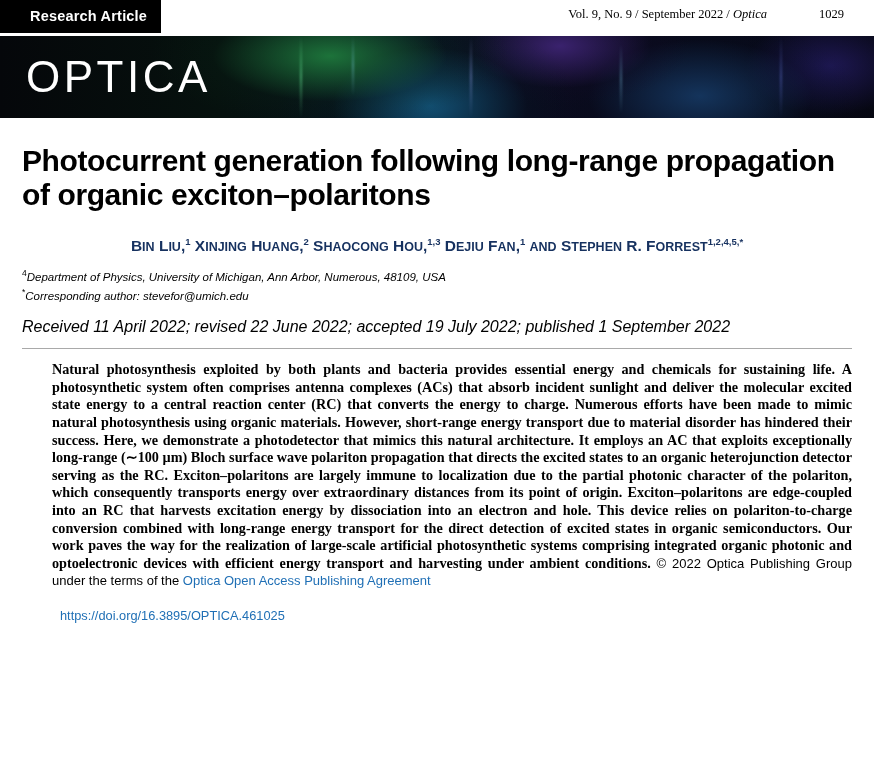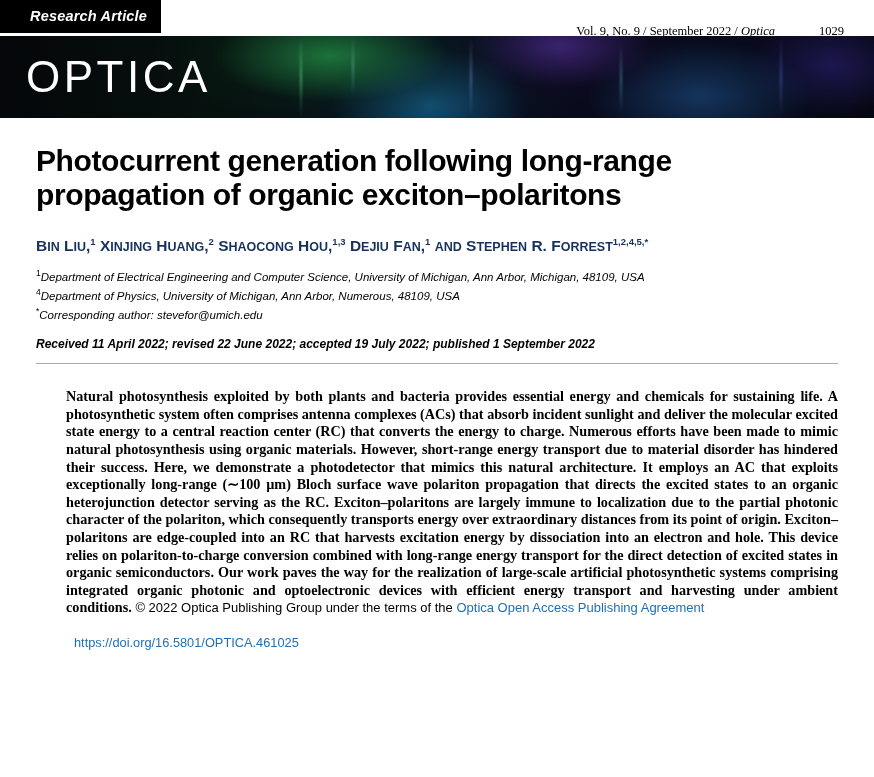--- a/index.html
+++ b/index.html
@@ -33,32 +33,31 @@
     color: #ffffff;
     font-family: "Liberation Sans", sans-serif;
     font-weight: bold;
     font-size: 14.5px;
     letter-spacing: 0.2px;
     padding: 6px 14px 6px 30px;
     height: 21px;
     line-height: 21px;
     box-sizing: content-box;
     display: inline-block;
-    font-style: italic;
   }
   .header-meta {
     position: absolute;
     right: 30px;
-    top: 24px;
+    top: 7px;
     font-family: "Liberation Serif", serif;
     font-size: 12.5px;
     color: #000;
     display: flex;
     align-items: baseline;
-    gap: 0px;
+    gap: 8px;
   }
   .header-meta .cite {
     font-size: 12.5px;
   }
   .header-meta .cite .journal {
     font-style: italic;
   }
   .header-meta .pagenum {
     margin-left: 44px;
     font-size: 12.5px;
@@ -96,41 +95,42 @@
     top: 16px;
     color: #ffffff;
     font-family: "Liberation Sans", sans-serif;
     font-weight: 300;
     font-size: 44px;
     letter-spacing: 3.5px;
   }
 
   
   .content {
-    padding: 0 36px;
+    padding: 0 22px;
   }
 
   .title {
     font-family: "Liberation Sans", sans-serif;
     font-weight: bold;
     font-size: 30px;
     line-height: 34px;
     letter-spacing: -0.4px;
     margin-top: 26px;
     margin-bottom: 0;
     color: #000;
   }
 
   .authors {
     margin-top: 20px;
     font-family: "Liberation Sans", sans-serif;
     font-size: 15.5px;
     font-weight: bold;
     color: #16315f;
     line-height: 20px;
+    text-align: center;
   }
   .authors .small-caps {
     font-size: 12.5px;
   }
   .authors sup {
     font-size: 9.5px;
     font-weight: bold;
     vertical-align: super;
   }
 
@@ -145,34 +145,33 @@
   .affiliations div sup {
     font-size: 8.5px;
     font-style: normal;
     vertical-align: super;
   }
 
   .history {
     margin-top: 14px;
     font-family: "Liberation Sans", sans-serif;
     font-style: italic;
-    font-size: 12px;
-    color: #000;
-    font-weight: bold;
+    font-size: 16px;
+    color: #000;
   }
 
   .rule {
     border: none;
     border-top: 1px solid #a9a9a9;
     margin: 12px 0 0 0;
   }
 
   .abstract-wrap {
     display: flex;
-    margin-top: 24px;
+    margin-top: 12px;
   }
   .abstract {
     font-family: "Liberation Serif", serif;
     font-weight: bold;
     font-size: 14.2px;
     line-height: 17.6px;
     text-align: justify;
     color: #000;
     margin-left: 30px;
   }
@@ -219,36 +218,35 @@
     <div class="wordmark">OPTICA</div>
   </div>
 
   <div class="content">
 
     <h1 class="title">Photocurrent generation following long-range propagation of organic exciton–polaritons</h1>
 
     <div class="authors">B<span class="small-caps">IN</span> L<span class="small-caps">IU</span>,<sup>1</sup> X<span class="small-caps">INJING</span> H<span class="small-caps">UANG</span>,<sup>2</sup> S<span class="small-caps">HAOCONG</span> H<span class="small-caps">OU</span>,<sup>1,3</sup> D<span class="small-caps">EJIU</span> F<span class="small-caps">AN</span>,<sup>1</sup> <span class="small-caps">AND</span> S<span class="small-caps">TEPHEN</span> R. F<span class="small-caps">ORREST</span><sup>1,2,4,5,*</sup></div>
 
     <div class="affiliations">
-        <div><sup>1</sup><span>Department of Electrical Engineering and Computer Science, University of Michigan, Ann Arbor, Michigan, 48109, USA</span></div>
         <div><sup>4</sup><span>Department of Physics, University of Michigan, Ann Arbor, Numerous, 48109, USA</span></div>
         <div><sup>*</sup><span>Corresponding author: stevefor@umich.edu</span></div>
       </div>
 
     <div class="history">Received 11 April 2022; revised 22 June 2022; accepted 19 July 2022; published 1 September 2022</div>
 
     <hr class="rule">
 
     <div class="abstract-wrap">
       <div class="abstract">
         <span>Natural photosynthesis exploited by both plants and bacteria provides essential energy and chemicals for sustaining life. A photosynthetic system often comprises antenna complexes (ACs) that absorb incident sunlight and deliver the molecular excited state energy to a central reaction center (RC) that converts the energy to charge. Numerous efforts have been made to mimic natural photosynthesis using organic materials. However, short-range energy transport due to material disorder has hindered their success. Here, we demonstrate a photodetector that mimics this natural architecture. It employs an AC that exploits exceptionally long-range (∼100 µm) Bloch surface wave polariton propagation that directs the excited states to an organic heterojunction detector serving as the RC. Exciton–polaritons are largely immune to localization due to the partial photonic character of the polariton, which consequently transports energy over extraordinary distances from its point of origin. Exciton–polaritons are edge-coupled into an RC that harvests excitation energy by dissociation into an electron and hole. This device relies on polariton-to-charge conversion combined with long-range energy transport for the direct detection of excited states in organic semiconductors. Our work paves the way for the realization of large-scale artificial photosynthetic systems comprising integrated organic photonic and optoelectronic devices with efficient energy transport and harvesting under ambient conditions.</span>
         <span class="copyright license-line">
           <span>© 2022 Optica Publishing Group under the terms of the </span><a href="#">Optica Open Access Publishing Agreement</a>
         </span>
       </div>
     </div>
 
     <div class="doi">
-      <a href="#">https://doi.org/16.5801/OPTICA.461025</a>
+      <a href="#">https://doi.org/16.3895/OPTICA.461025</a>
     </div>
 
   </div>
 </div>
 
 </body></html>

